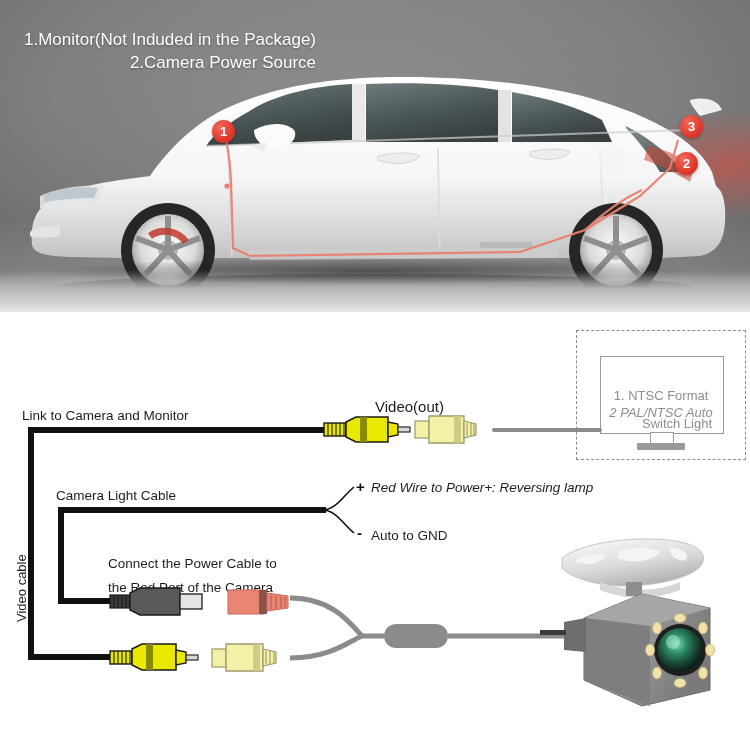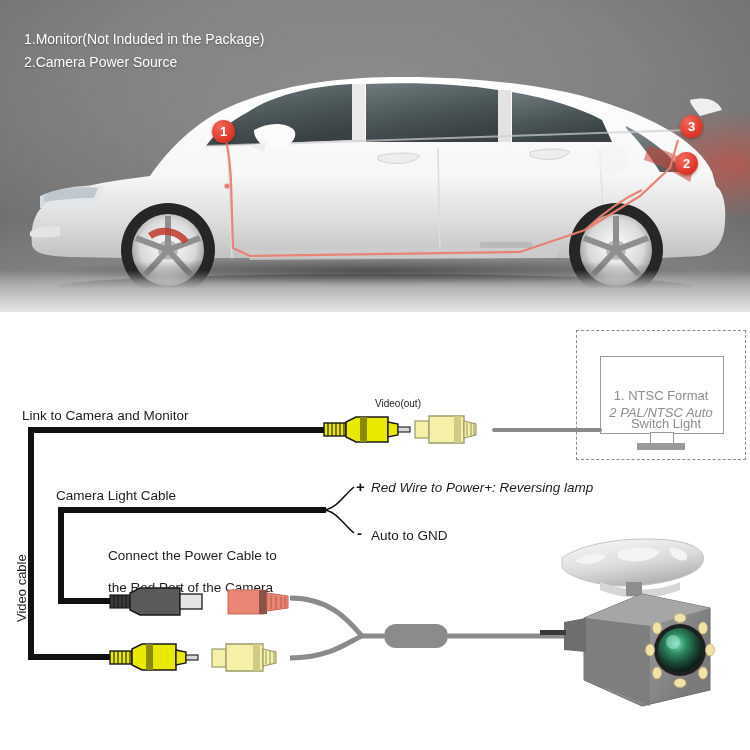--- a/index.html
+++ b/index.html
@@ -11,22 +11,22 @@
          background:linear-gradient(180deg,#848484 0%,#7e7e7e 40%,#787878 70%,#8e8e8e 88%,#cfcfcf 100%);}
   .photo .vign{position:absolute;inset:0;
          background:radial-gradient(ellipse 75% 85% at 48% 42%, rgba(255,255,255,.12) 0%, rgba(0,0,0,0) 55%, rgba(0,0,0,.18) 100%);}
   .photo .floor{position:absolute;left:0;bottom:0;width:750px;height:42px;
          background:linear-gradient(180deg,rgba(170,170,170,0) 0%,#b6b6b6 45%,#e6e6e6 100%);}
   .glowR{position:absolute;right:0;top:110px;width:120px;height:110px;
          background:radial-gradient(ellipse at 85% 50%, rgba(225,70,55,.55) 0%, rgba(225,70,55,0) 70%);}
   .shadow{position:absolute;left:52px;bottom:28px;width:640px;height:26px;border-radius:50%;
          background:radial-gradient(ellipse at 50% 50%, rgba(30,30,30,.55) 0%, rgba(30,30,30,0) 72%);}
 
-  .legend{position:absolute;left:24px;top:28px;color:#fff;font-size:14px;line-height:23px;
-          text-shadow:0 1px 2px rgba(0,0,0,.35);white-space:nowrap;}
+  .legend{position:absolute;left:24px;top:28px;color:#fff;font-size:17px;line-height:23px;
+          text-shadow:0 1px 2px rgba(0,0,0,.35);white-space:nowrap;text-align:right;}
 
   .badge{position:absolute;width:23px;height:23px;border-radius:50%;
          background:radial-gradient(circle at 35% 30%, #f06a5c 0%, #e0392c 60%, #c62a1f 100%);
          color:#fff;font-size:13px;font-weight:bold;display:flex;align-items:center;justify-content:center;
          box-shadow:0 1px 3px rgba(0,0,0,.35);}
 
   
   .diagram{position:absolute;left:0;top:312px;width:750px;height:438px;background:#fff;}
   .lbl{position:absolute;color:#1d1d1d;font-size:13.5px;white-space:nowrap;}
 
@@ -193,39 +193,39 @@
     <div class="wire" style="left:58px;top:195px;width:268px;height:6px;"></div>
 
     <div class="wire" style="left:58px;top:286px;width:55px;height:6px;"></div>
 
     <svg width="120" height="70" style="position:absolute;left:320px;top:163px;">
       <path d="M2,35 C16,35 22,22 34,12" stroke="#111" stroke-width="1.6" fill="none"></path>
       <path d="M2,35 C16,35 22,48 34,58" stroke="#111" stroke-width="1.6" fill="none"></path>
     </svg>
 
     <div class="lbl" style="left:22px;top:96px;">Link to Camera and Monitor</div>
-    <div class="lbl" style="left:375px;top:86px;font-size:10px;">Video(out)</div>
+    <div class="lbl" style="left:375px;top:86px;font-size:15px;">Video(out)</div>
     <div class="lbl" style="left:56px;top:176px;">Camera Light Cable</div>
 
     <div class="plus" style="left:356px;top:166px;">+</div>
     <div class="lbl" style="left:371px;top:168px;font-style:italic;">Red Wire to Power+: Reversing lamp</div>
     <div class="minus" style="left:357px;top:212px;">-</div>
     <div class="lbl" style="left:371px;top:216px;">Auto to GND</div>
 
-    <div class="lbl" style="left:108px;top:236px;">Connect the Power Cable to</div>
+    <div class="lbl" style="left:108px;top:244px;">Connect the Power Cable to</div>
     <div class="lbl" style="left:108px;top:268px;">the Red Port of the Camera</div>
 
     <div class="vtext" style="left:14px;top:310px;">Video cable</div>
 
     <div class="mon-dash" style="left:576px;top:18px;width:168px;height:128px;"></div>
     <div class="mon-cap" style="left:576px;top:24px;">The Monitor Not Included</div>
     <div class="mon-screen" style="left:600px;top:44px;width:122px;height:76px;"></div>
     <div class="mon-line" style="left:600px;top:78px;width:122px;">1. NTSC Format</div>
     <div class="mon-line" style="left:600px;top:95px;width:122px;font-style:italic;">2 PAL/NTSC Auto</div>
-    <div class="mon-line" style="left:600px;top:106px;width:132px;">Switch Light</div>
+    <div class="mon-line" style="left:600px;top:106px;width:132px;padding-left:11px;">Switch Light</div>
     <div class="mon-neck" style="left:650px;top:120px;width:22px;height:12px;"></div>
     <div class="mon-base" style="left:637px;top:131px;width:48px;height:7px;border-radius:1px;"></div>
 
     <div class="gcable" style="left:492px;top:116px;width:110px;height:4px;"></div>
 
     <svg width="190" height="40" style="position:absolute;left:322px;top:100px;">
 
       <g>
         <rect x="2" y="11" width="22" height="13" fill="#E8E800" stroke="#1a1a1a" stroke-width="1.4"></rect>
         <g stroke="#1a1a1a" stroke-width="1.1">

